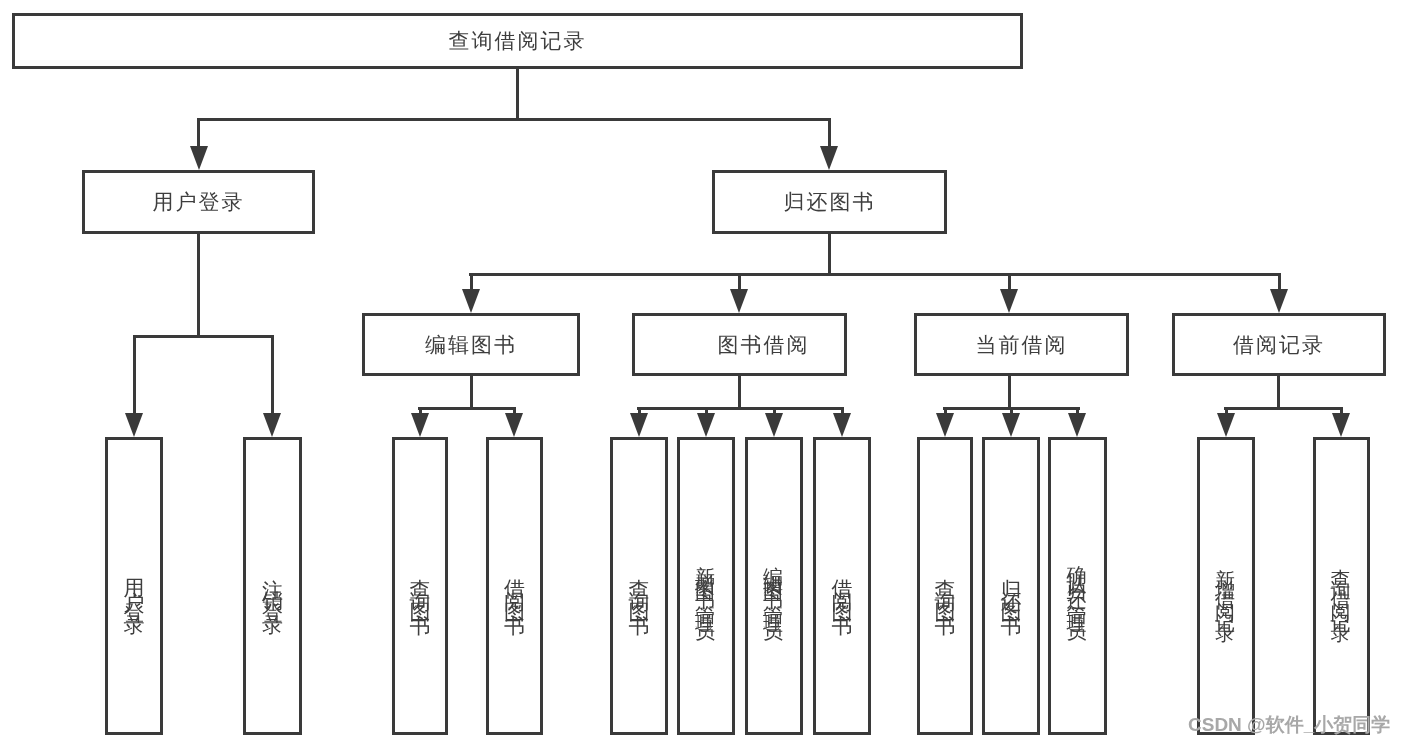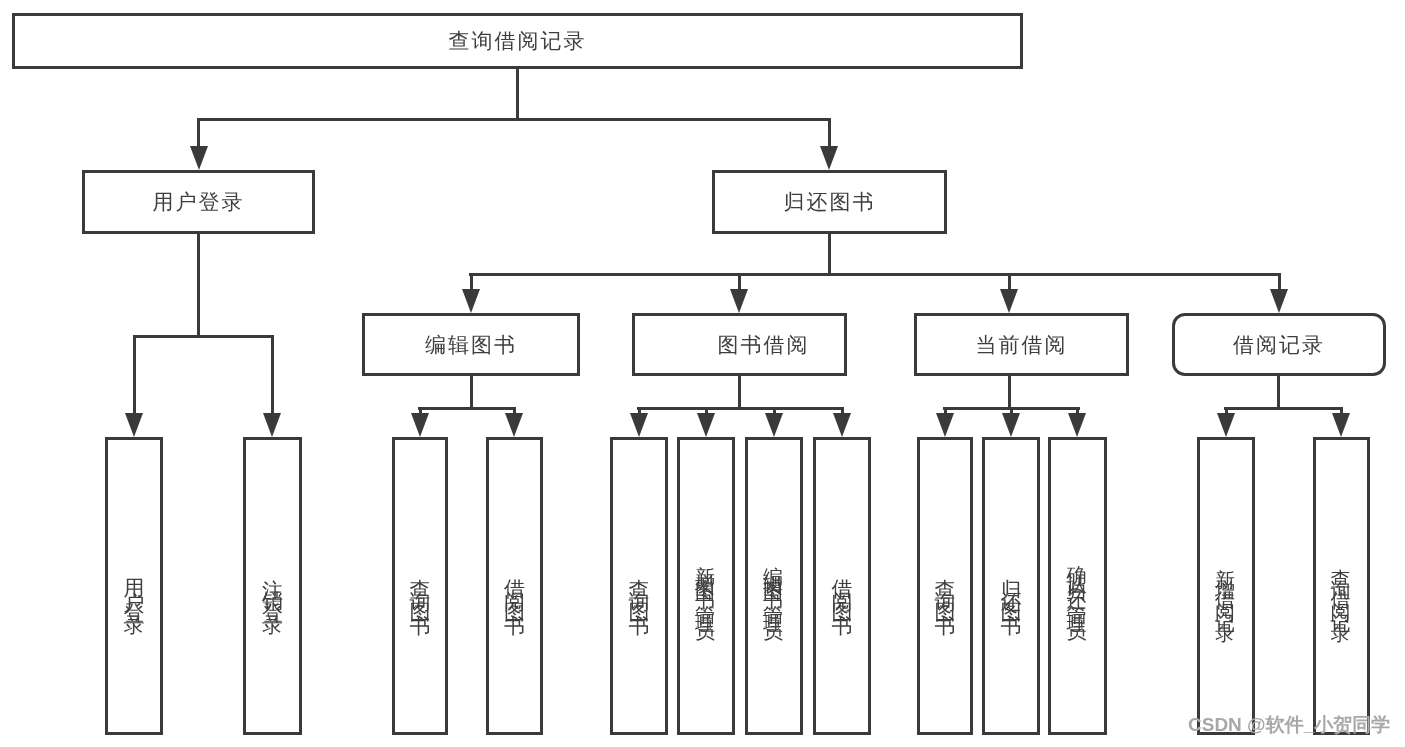--- a/index.html
+++ b/index.html
@@ -74,21 +74,21 @@
   <div class="node" style="left:82px; top:170px; width:233px; height:64px;">用户登录</div>
 
   <div class="node" style="left:712px; top:170px; width:235px; height:64px;">归还图书</div>
 
   <div class="node" style="left:362px; top:313px; width:218px; height:63px;">编辑图书</div>
 
   <div class="node" style="left:632px; top:313px; width:215px; height:63px;padding-left:48px;">图书借阅</div>
 
   <div class="node" style="left:902px; top:313px; width:215px; height:63px;margin-left:12px;">当前借阅</div>
 
-  <div class="node" style="left:1172px; top:313px; width:214px; height:63px;border-radius:13px;">借阅记录</div>
+  <div class="node" style="left:1172px; top:313px; width:214px; height:63px;">借阅记录</div>
 
   <div class="vnode" style="left:105px; top:437px; width:58px; height:298px;">用户登录</div>
 
   <div class="vnode" style="left:243px; top:437px; width:59px; height:298px;">注销登录</div>
 
   <div class="vnode" style="left:392px; top:437px; width:56px; height:298px;">查询图书</div>
 
   <div class="vnode" style="left:486px; top:437px; width:57px; height:298px;">借阅图书</div>
 
   <div class="vnode" style="left:610px; top:437px; width:58px; height:298px;">查询图书</div>

